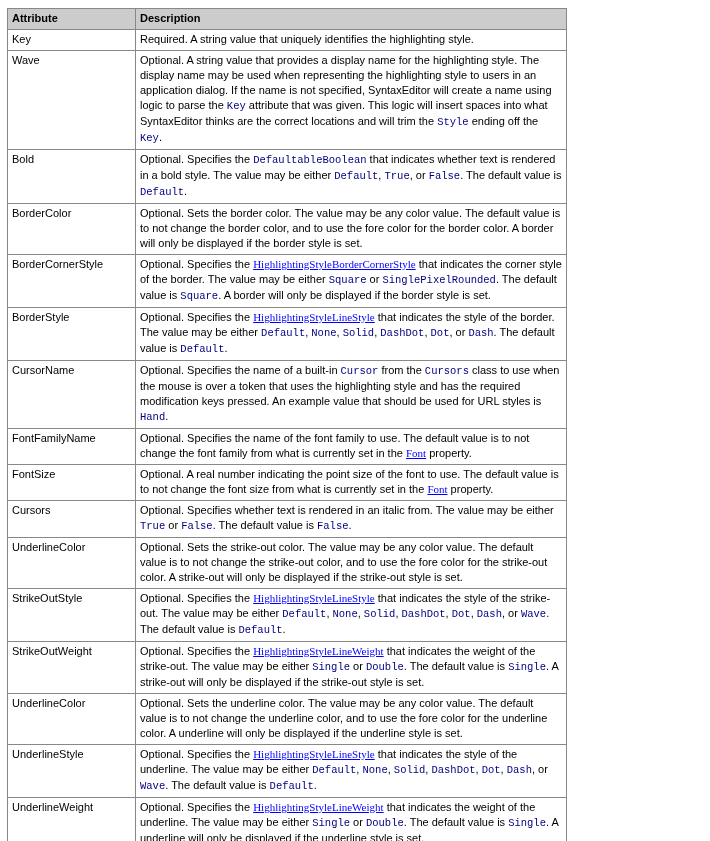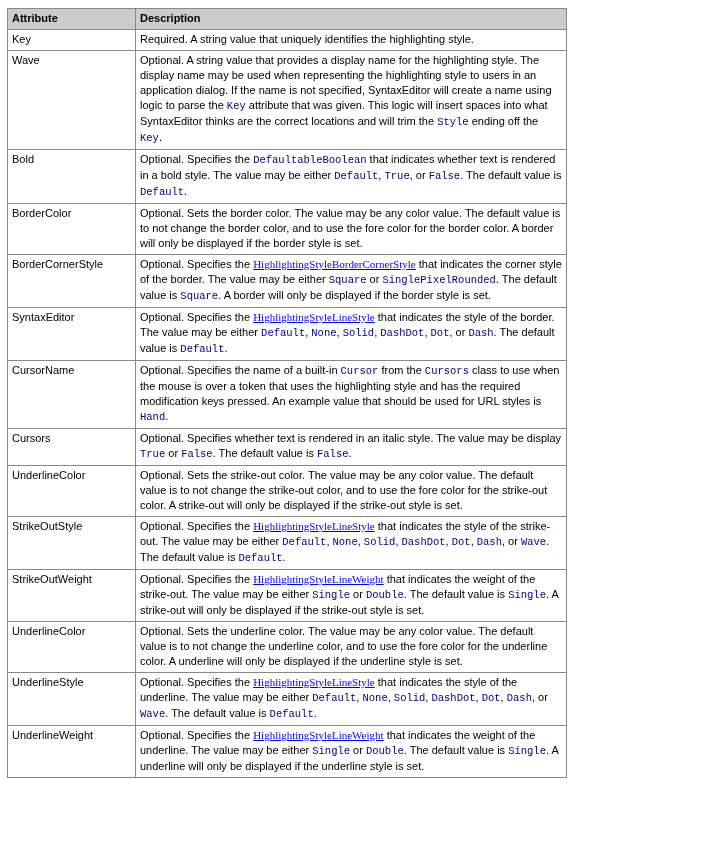--- a/index.html
+++ b/index.html
@@ -85,30 +85,38 @@
       </tr>
       <tr>
         <td>BorderColor</td>
         <td><span>Optional. Sets the border color. The value may be any color value. The default value is to not change the border color, and to use the fore color for the border color. A border will only be displayed if the border style is set.</span></td>
       </tr>
       <tr>
         <td>BorderCornerStyle</td>
         <td><span>Optional. Specifies the </span><a class="doc-link" href="#">HighlightingStyleBorderCornerStyle</a><span> that indicates the corner style of the border. The value may be either </span><code class="inline-code">Square</code><span> or </span><code class="inline-code">SinglePixelRounded</code><span>. The default value is </span><code class="inline-code">Square</code><span>. A border will only be displayed if the border style is set.</span></td>
       </tr>
       <tr>
-        <td>SyntaxEditor</td>
+        <td>BorderStyle</td>
         <td><span>Optional. Specifies the </span><a class="doc-link" href="#">HighlightingStyleLineStyle</a><span> that indicates the style of the border. The value may be either </span><code class="inline-code">Default</code><span>, </span><code class="inline-code">None</code><span>, </span><code class="inline-code">Solid</code><span>, </span><code class="inline-code">DashDot</code><span>, </span><code class="inline-code">Dot</code><span>, or </span><code class="inline-code">Dash</code><span>. The default value is </span><code class="inline-code">Default</code><span>.</span></td>
       </tr>
       <tr>
         <td>CursorName</td>
         <td><span>Optional. Specifies the name of a built-in </span><code class="inline-code">Cursor</code><span> from the </span><code class="inline-code">Cursors</code><span> class to use when the mouse is over a token that uses the highlighting style and has the required modification keys pressed. An example value that should be used for URL styles is </span><code class="inline-code">Hand</code><span>.</span></td>
       </tr>
       <tr>
+        <td>FontFamilyName</td>
+        <td><span>Optional. Specifies the name of the font family to use. The default value is to not change the font family from what is currently set in the </span><a class="doc-link" href="#">Font</a><span> property.</span></td>
+      </tr>
+      <tr>
+        <td>FontSize</td>
+        <td><span>Optional. A real number indicating the point size of the font to use. The default value is to not change the font size from what is currently set in the </span><a class="doc-link" href="#">Font</a><span> property.</span></td>
+      </tr>
+      <tr>
         <td>Cursors</td>
-        <td><span>Optional. Specifies whether text is rendered in an italic style. The value may be display </span><code class="inline-code">True</code><span> or </span><code class="inline-code">False</code><span>. The default value is </span><code class="inline-code">False</code><span>.</span></td>
+        <td><span>Optional. Specifies whether text is rendered in an italic from. The value may be either </span><code class="inline-code">True</code><span> or </span><code class="inline-code">False</code><span>. The default value is </span><code class="inline-code">False</code><span>.</span></td>
       </tr>
       <tr>
         <td>UnderlineColor</td>
         <td><span>Optional. Sets the strike-out color. The value may be any color value. The default value is to not change the strike-out color, and to use the fore color for the strike-out color. A strike-out will only be displayed if the strike-out style is set.</span></td>
       </tr>
       <tr>
         <td>StrikeOutStyle</td>
         <td><span>Optional. Specifies the </span><a class="doc-link" href="#">HighlightingStyleLineStyle</a><span> that indicates the style of the strike-out. The value may be either </span><code class="inline-code">Default</code><span>, </span><code class="inline-code">None</code><span>, </span><code class="inline-code">Solid</code><span>, </span><code class="inline-code">DashDot</code><span>, </span><code class="inline-code">Dot</code><span>, </span><code class="inline-code">Dash</code><span>, or </span><code class="inline-code">Wave</code><span>. The default value is </span><code class="inline-code">Default</code><span>.</span></td>
       </tr>
       <tr>

